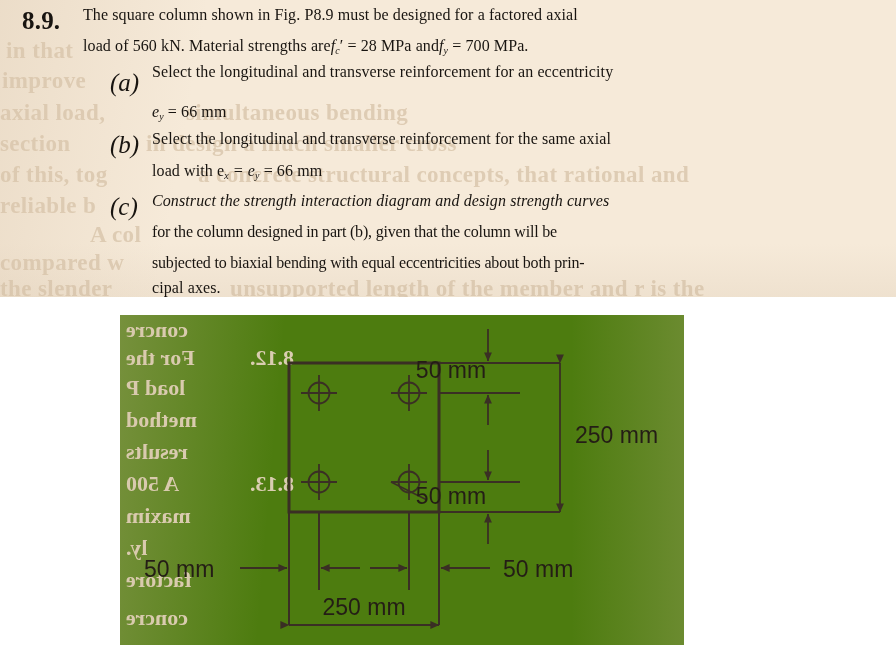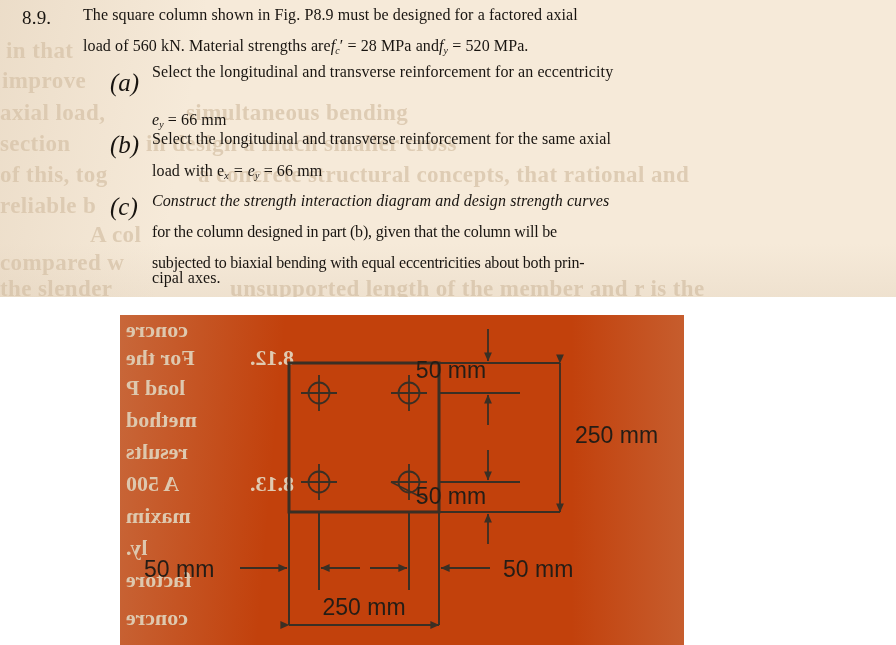--- a/index.html
+++ b/index.html
@@ -55,22 +55,22 @@
 
   .problem-body {
     position: relative;
     z-index: 3;
     color: #181410;
   }
   .prob-num {
     position: absolute;
     left: 22px;
     top: 7px;
-    font-weight: 400;
-    font-size: 19px;
+    font-weight: 700;
+    font-size: 25px;
     letter-spacing: .2px;
     text-align: center;
   }
   .line {
     position: absolute;
     white-space: nowrap;
     font-size: 16px;
     line-height: 1;
     letter-spacing: .1px;
   }
@@ -88,21 +88,21 @@
   }
   .prime { font-style: normal; }
 
   
   #figure-panel {
     position: absolute;
     left: 120px;
     top: 315px;
     width: 564px;
     height: 330px;
-    background: #c2410c;
+    background: #4d7c0f;
     overflow: hidden;
   }
   #figure-panel::after {
     content: "";
     position: absolute;
     inset: 0;
     background:
       linear-gradient(95deg, rgba(214,192,164,0.30) 0%, rgba(255,255,255,0) 28%),
       linear-gradient(270deg, rgba(214,192,164,0.22) 0%, rgba(255,255,255,0) 20%);
     pointer-events: none;
@@ -158,43 +158,43 @@
 
   <div class="problem-body">
 
     <span class="prob-num">8.9.</span>
 
     <span class="line" style="left:83px; top:7px;">The square column shown in Fig. P8.9 must be designed for a factored axial</span>
 
     <span class="line" style="left:83px; top:38px;">
       <span>load of 560 kN. Material strengths are</span><span class="it">f</span><sub>c</sub><span class="prime">′</span>
       <span>= 28 MPa and</span><span class="it">f</span><sub>y</sub>
-      <span>= 520 MPa.</span>
+      <span>= 700 MPa.</span>
     </span>
 
     <span class="marker" style="left:110px; top:69px;">(a)</span>
     <span class="line" style="left:152px; top:64px;">Select the longitudinal and transverse reinforcement for an eccentricity</span>
-    <span class="line" style="left:152px; top:112px;">
+    <span class="line" style="left:152px; top:104px;">
       <span class="it">e</span><sub>y</sub>
       <span>= 66 mm</span>
     </span>
 
     <span class="marker" style="left:110px; top:131px;">(b)</span>
     <span class="line" style="left:152px; top:131px;">Select the longitudinal and transverse reinforcement for the same axial</span>
     <span class="line" style="left:152px; top:163px;">
       <span>load with e</span><sub>x</sub>
       <span class="it">= e</span><sub>y</sub>
       <span>= 66 mm</span>
     </span>
 
     <span class="marker" style="left:110px; top:193px;">(c)</span>
     <span class="line" style="left:152px; top:193px;font-style:italic;">Construct the strength interaction diagram and design strength curves</span>
     <span class="line tight" style="left:152px; top:224px;">for the column designed in part (b), given that the column will be</span>
     <span class="line tight" style="left:152px; top:255px;text-align:center;">subjected to biaxial bending with equal eccentricities about both prin-</span>
-    <span class="line" style="left:152px; top:270px;">cipal axes.</span>
+    <span class="line" style="left:152px; top:280px;">cipal axes.</span>
   </div>
 </div>
 
 <div id="figure-panel">
 
   <div class="fig-ghost-layer">
     <span class="fghost" style="left:6px;   top:2px;">concre</span>
     <span class="fghost" style="left:6px;   top:30px;">For the</span>
     <span class="fghost" style="left:130px; top:30px;">8.12.</span>
     <span class="fghost" style="left:6px;   top:60px;">load P</span>

